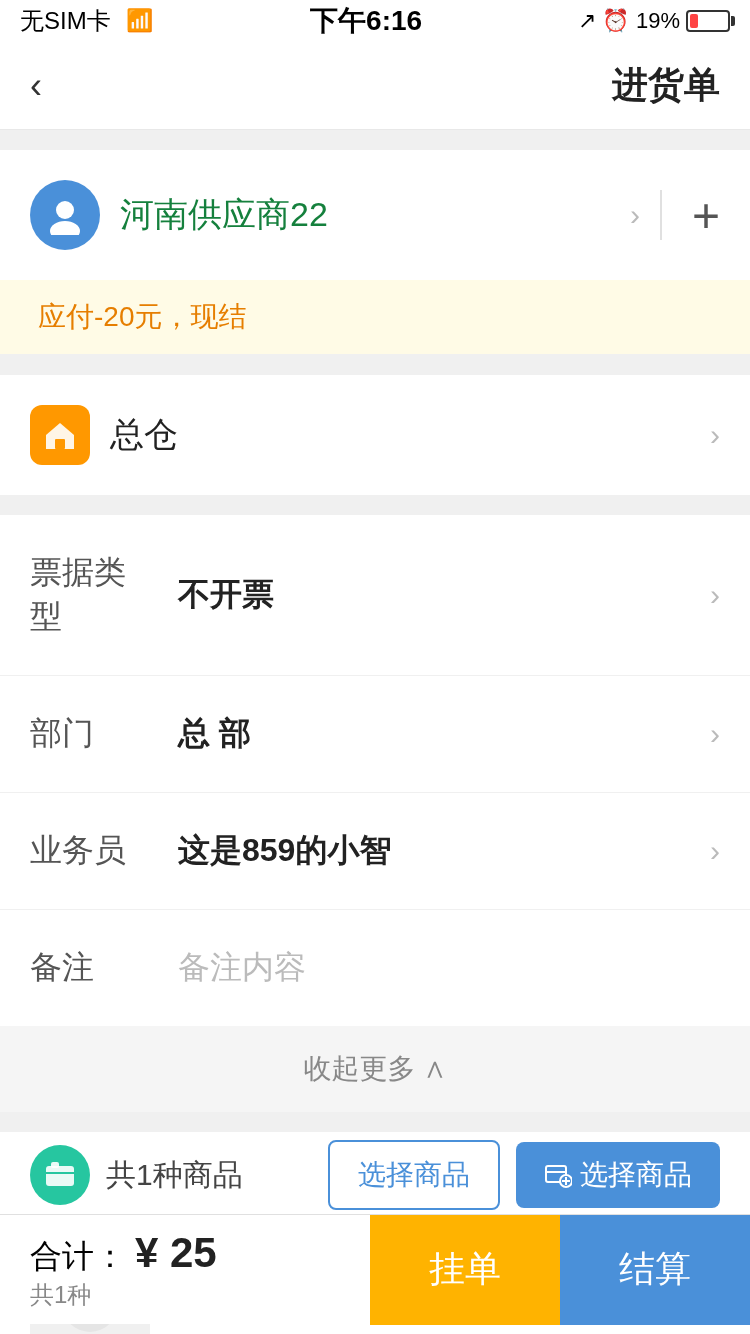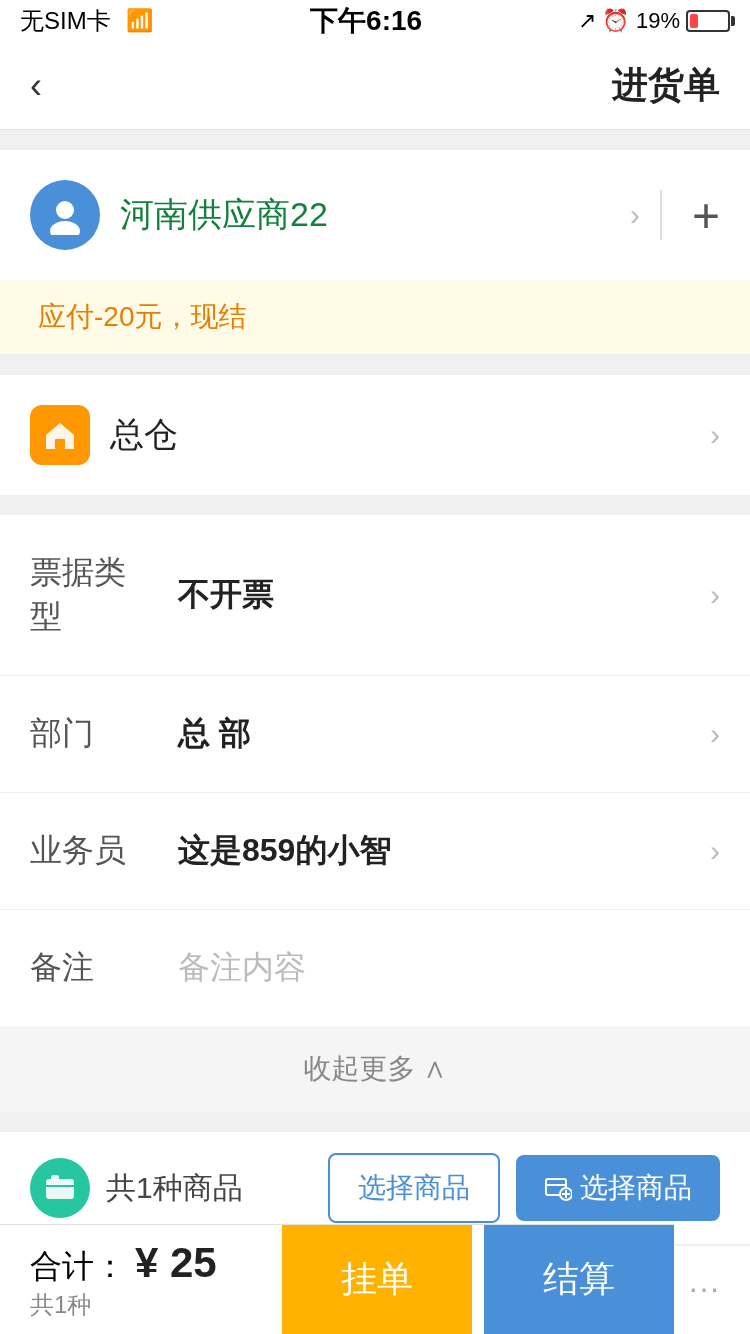--- a/index.html
+++ b/index.html
@@ -205,21 +205,21 @@
       padding: 24px;
       font-size: 28px;
       color: #888;
     }
 
     
     .product-header {
       background: #fff;
       display: flex;
       align-items: center;
-      padding: 21px 30px;
+      padding: 8px 30px;
     }
     .product-icon-box {
       width: 60px;
       height: 60px;
       border-radius: 50%;
       background: #26c6a0;
       display: flex;
       align-items: center;
       justify-content: center;
       margin-right: 16px;
@@ -280,23 +280,23 @@
     }
     .product-more {
       font-size: 32px;
       color: #aaa;
       padding-left: 10px;
     }
 
     
     .footer {
       position: fixed;
-      bottom: 0;
+      bottom: 10px;
       left: 0;
-      width: 674px;
+      width: 750px;
       height: 110px;
       display: flex;
       align-items: center;
       background: #fff;
       border-top: 1px solid #e0e0e0;
     }
     .footer-total {
       flex: 1;
       padding: 0 30px;
     }
@@ -318,21 +318,20 @@
     .footer-btn-checkout {
       background: #4a90d9;
       color: #fff;
       font-size: 36px;
       border: none;
       width: 190px;
       height: 110px;
       display: flex;
       align-items: center;
       justify-content: center;
-      margin-left: 12px;
     }
 
     .wifi-icon { font-size: 22px; }
   </style>
 </head>
 <body>
 
 <div class="status-bar">
   <div class="status-left">
     <span>无SIM卡</span>

